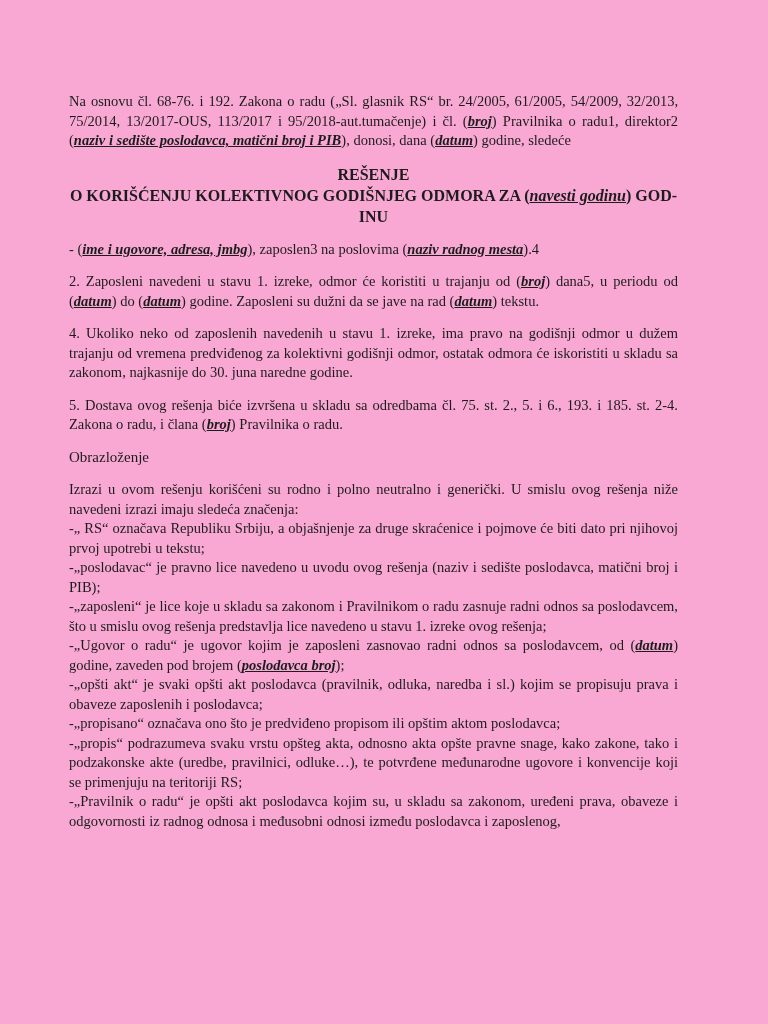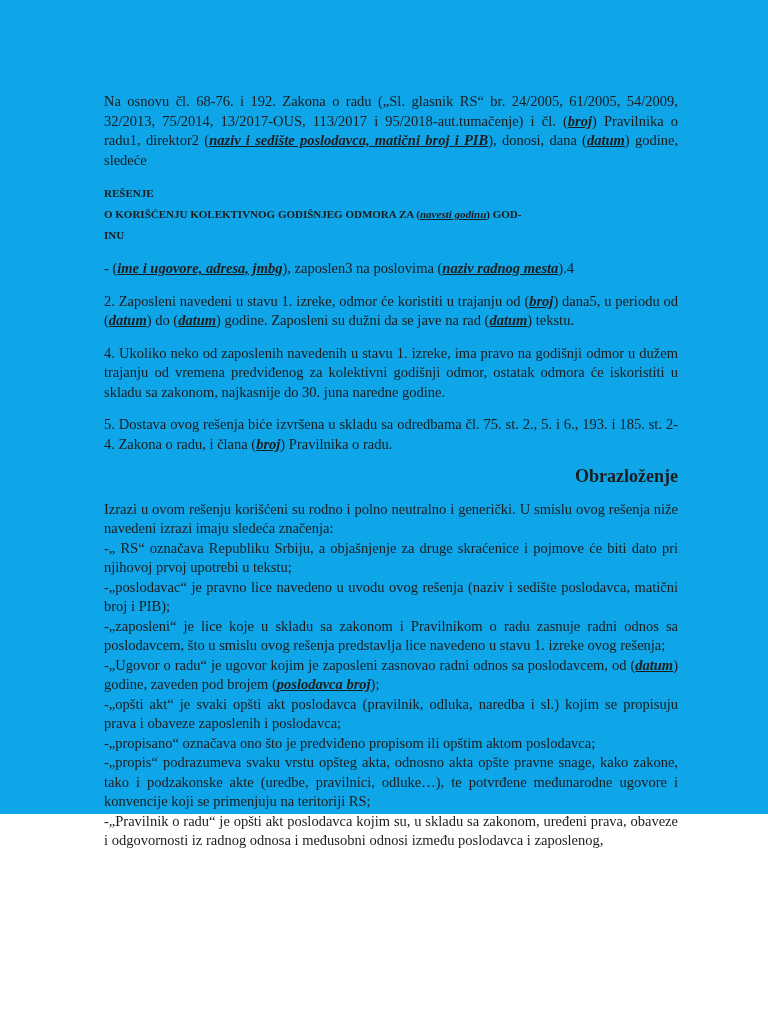--- a/index.html
+++ b/index.html
@@ -5,47 +5,47 @@
   html, body { margin: 0; padding: 0; }
   body {
     width: 768px;
     height: 1024px;
     background: #ffffff;
     overflow: hidden;
   }
   .page {
     box-sizing: border-box;
     width: 768px;
-    height: 814px;
-    padding: 92px 90px 0 104px;
-    background: #0ea5e9;
+    height: 1024px;
+    padding: 92px 90px 0 69px;
+    background: #f9a8d4;
     font-family: "Liberation Serif", "DejaVu Serif", serif;
     font-size: 14.5px;
     line-height: 19.5px;
     color: #1c1c1c;
   }
   p { margin: 0; }
   .para {
     margin: 0 0 13px 0;
     text-align: justify;
   }
   .block { margin: 0 0 13px 0; }
   .title-block {
     margin: 0 0 13px 0;
-    text-align: left;
+    text-align: center;
     font-weight: bold;
-    font-size: 11px;
+    font-size: 16px;
     line-height: 21px;
   }
   .preline { white-space: pre-line; }
   .heading {
     margin: 0 0 13px 0;
-    text-align: right;
-    font-weight: bold;
-    font-size: 18px;
+    text-align: left;
+    font-weight: normal;
+    font-size: 15px;
   }
   .ph {
     font-weight: bold;
     font-style: italic;
     text-decoration: underline;
   }
 </style>
 </head>
 <body>
 

